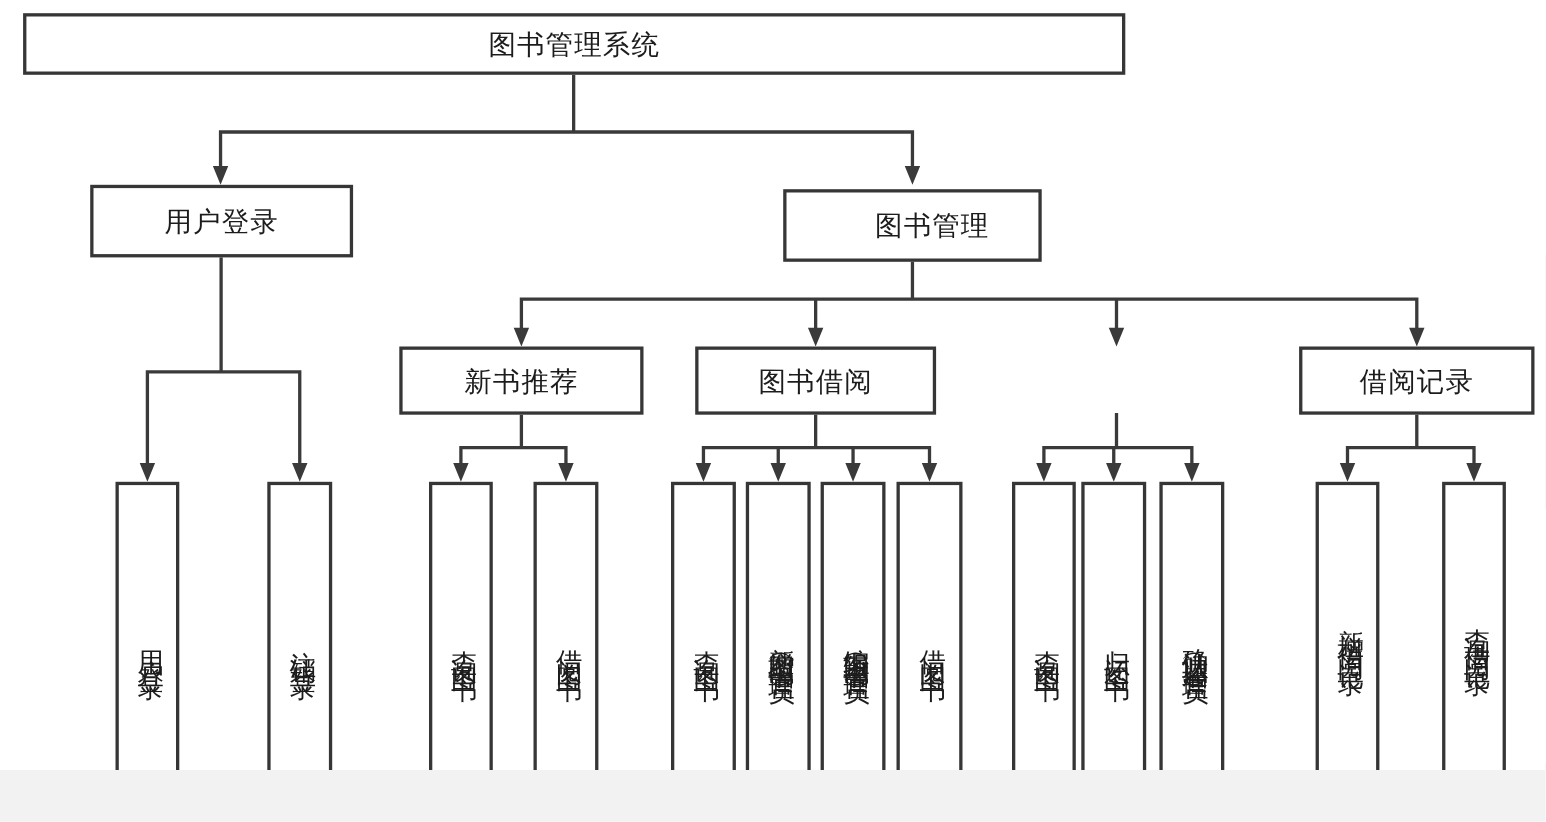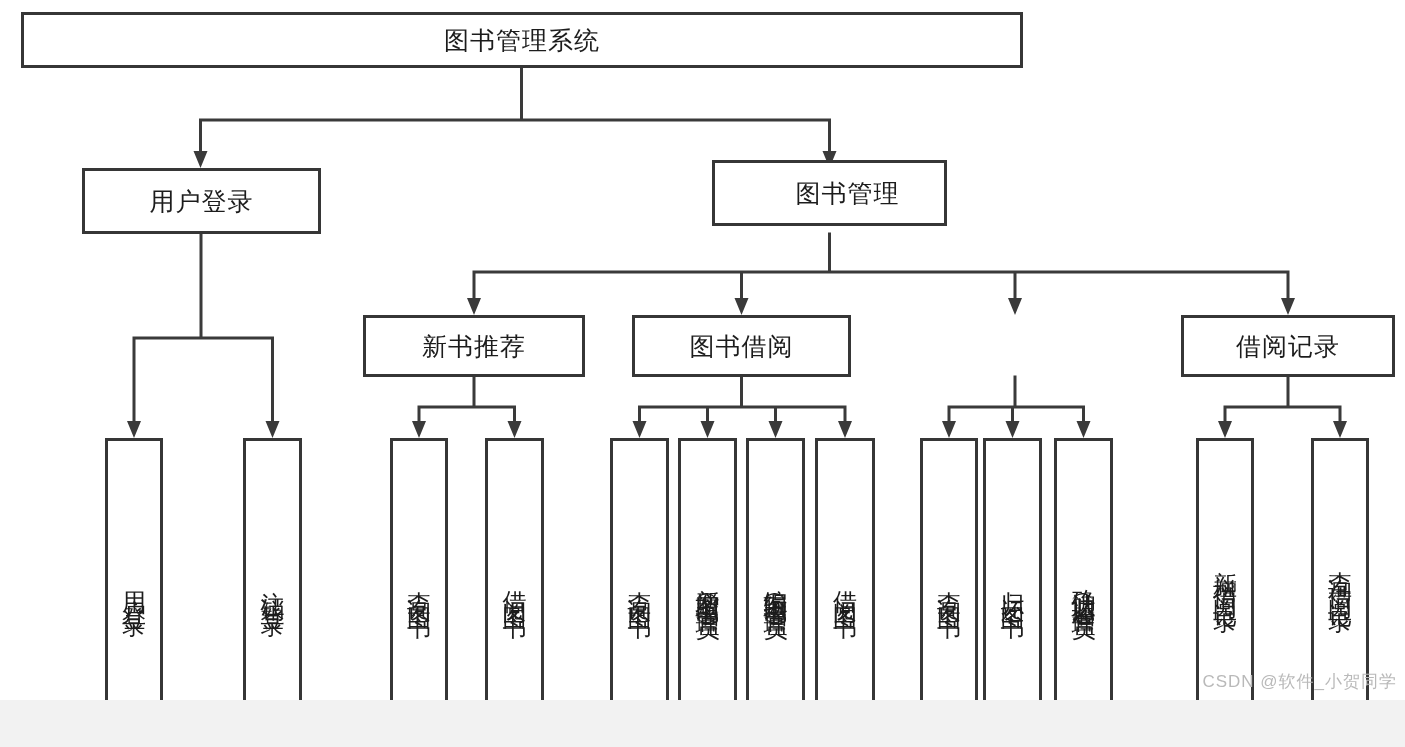--- a/index.html
+++ b/index.html
@@ -10,20 +10,21 @@
     --watermark:#b9b9b9;
   }
   html,body{margin:0;padding:0;background:#f2f2f2;}
   body{font-family:"Liberation Sans","DejaVu Sans",sans-serif;}
   .canvas{
     position:relative;
     width:1405px;height:700px;
     background:var(--canvas-bg);
     overflow:hidden;
     color:var(--text);
+    font-family:Liberation Mono, monospace;
   }
   svg.connectors{
     position:absolute;left:0;top:0;width:1405px;height:747px;
     color:var(--line);
     pointer-events:none;
   }
   .box{
     position:absolute;
     box-sizing:border-box;
     border:3px solid var(--box-border);
@@ -122,21 +123,21 @@
       M1340 438 l-7 -17 h14 z"></path>
   </svg>
 
   <div class="box hbox" style="left:21px;top:12px;width:1002px;height:56px;">
     <span class="lbl">图书管理系统</span>
   </div>
 
   <div class="box hbox" style="left:82px;top:168px;width:239px;height:66px;">
     <span class="lbl">用户登录</span>
   </div>
-  <div class="box hbox" style="left:712px;top:160px;width:235px;height:66px;padding-left:36px;">
+  <div class="box hbox" style="left:712px;top:172px;width:235px;height:66px;padding-left:36px;">
     <span class="lbl">图书管理</span>
   </div>
 
   <div class="box hbox" style="left:632px;top:315px;width:219px;height:62px;">
     <span class="lbl">图书借阅</span>
   </div>
   <div class="box hbox" style="left:363px;top:315px;width:222px;height:62px;">
     <span class="lbl">新书推荐</span>
   </div>
   <div class="box hbox" style="left:1181px;top:315px;width:214px;height:62px;">
@@ -180,15 +181,14 @@
     <span class="vlbl tight">确认归还（管理员）</span>
   </div>
 
   <div class="box leaf" style="left:1196px;top:438px;width:58px;height:276px;">
     <span class="vlbl">新增借阅记录</span>
   </div>
   <div class="box leaf" style="left:1311px;top:438px;width:58px;height:276px;">
     <span class="vlbl">查询借阅记录</span>
   </div>
 
-  <div class="watermark">CSDN @软件_小贺同学</div>
 
 </div>
 
 </body></html>

